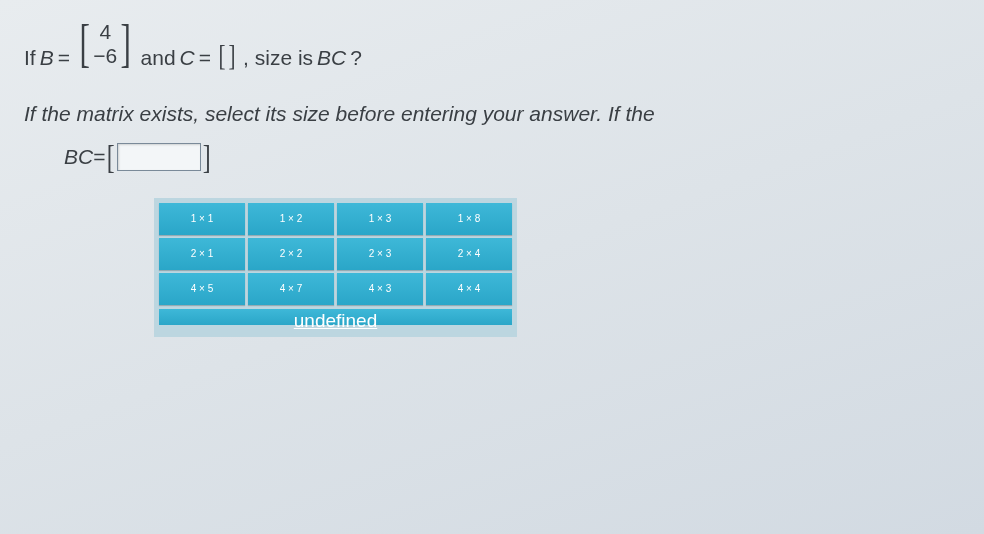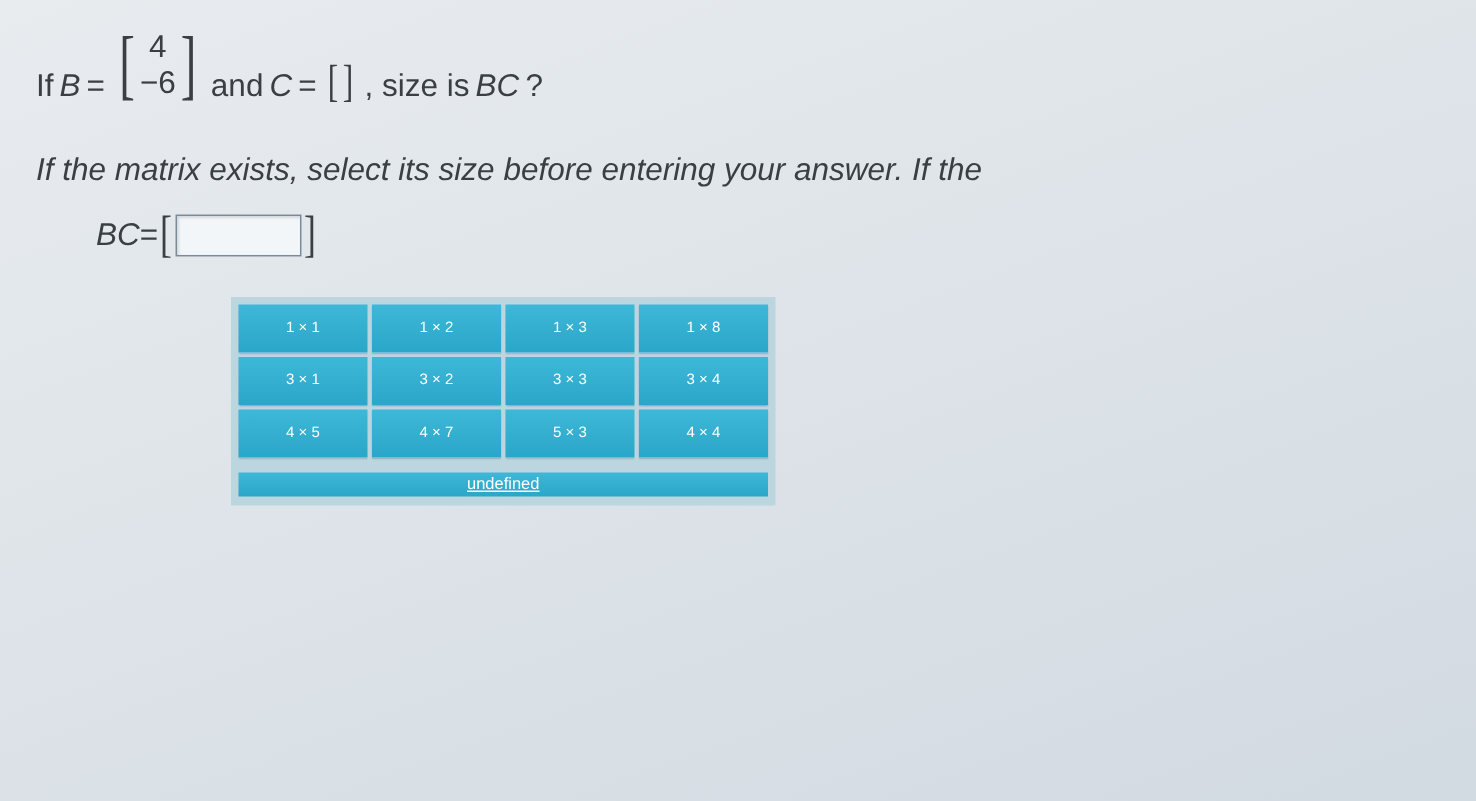--- a/index.html
+++ b/index.html
@@ -94,21 +94,21 @@
     border: none;
     cursor: pointer;
     text-align: center;
     box-shadow: 0 1px 1px rgba(0,0,0,0.2);
   }
   .undef-btn {
     width: 100%;
     height: 16px;
     background: linear-gradient(#3eb8d8, #2aa6c8);
     color: #fff;
-    font-size: 11px;
+    font-size: 19px;
     border: none;
     cursor: pointer;
     text-decoration: underline;
   }
 </style>
 </head>
 <body>
 
 <div class="line1">
   <span>If </span>
@@ -152,28 +152,28 @@
 
 <table class="size-table">
   <tbody>
       <tr>
     <td><button class="size-btn">1 × 1</button></td>
     <td><button class="size-btn">1 × 2</button></td>
     <td><button class="size-btn">1 × 3</button></td>
     <td><button class="size-btn">1 × 8</button></td>
   </tr>
   <tr>
-    <td><button class="size-btn">3 × 1</button></td>
-    <td><button class="size-btn">3 × 2</button></td>
-    <td><button class="size-btn">3 × 3</button></td>
-    <td><button class="size-btn">3 × 4</button></td>
+    <td><button class="size-btn">2 × 1</button></td>
+    <td><button class="size-btn">2 × 2</button></td>
+    <td><button class="size-btn">2 × 3</button></td>
+    <td><button class="size-btn">2 × 4</button></td>
   </tr>
   <tr>
     <td><button class="size-btn">4 × 5</button></td>
     <td><button class="size-btn">4 × 7</button></td>
-    <td><button class="size-btn">5 × 3</button></td>
+    <td><button class="size-btn">4 × 3</button></td>
     <td><button class="size-btn">4 × 4</button></td>
   </tr>
   <tr>
     <td colspan="4"><button class="undef-btn">undefined</button></td>
   </tr>
 </tbody>
   </table>
 
 </body></html>

